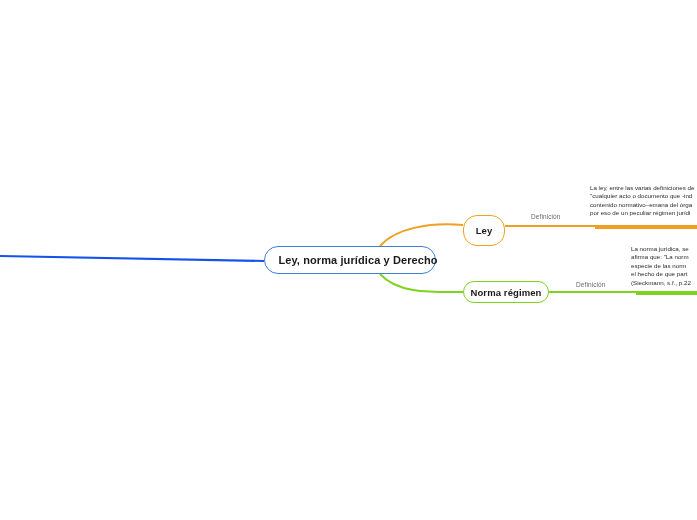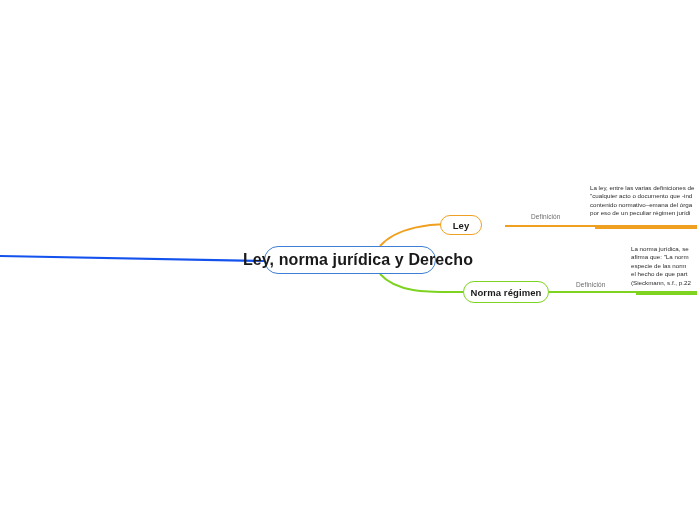--- a/index.html
+++ b/index.html
@@ -39,28 +39,28 @@
     letter-spacing: 0.1px;
   }
   #node-root {
     left: 264px;
     top: 246px;
     width: 172px;
     height: 28px;
     border: 1.6px solid #3d7fd4;
   }
   #node-root .node-label {
-    font-size: 16px;
+    font-size: 11px;
     margin-left: 16px;
   }
   #node-ley {
-    left: 440px;
+    left: 463px;
     top: 215px;
     width: 42px;
-    height: 20px;
+    height: 31px;
     border: 1.5px solid #f0a020;
     border-radius: 14px;
   }
   #node-ley .node-label {
     font-size: 9.5px;
   }
   #node-norma {
     left: 463px;
     top: 281px;
     width: 86px;

